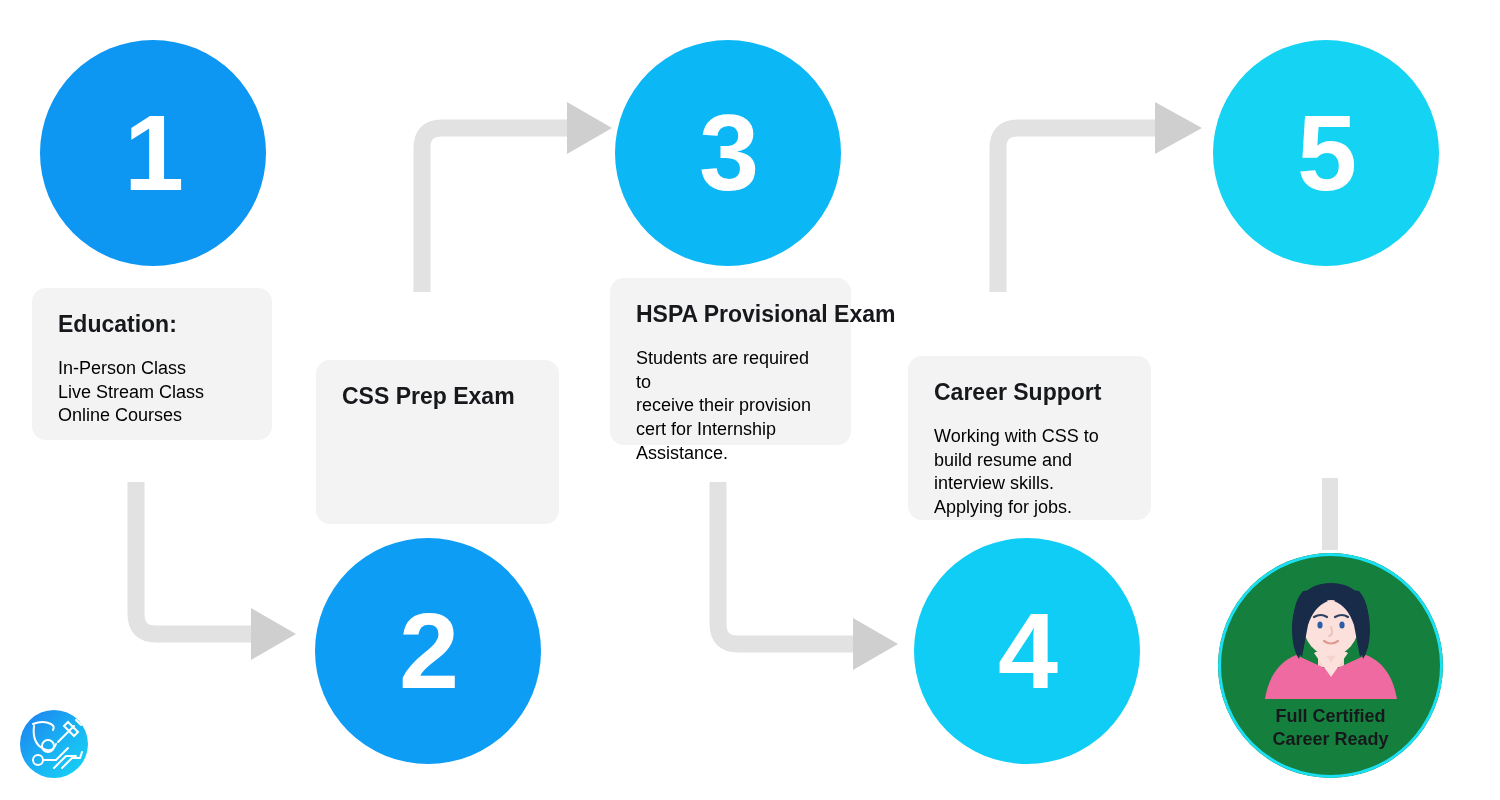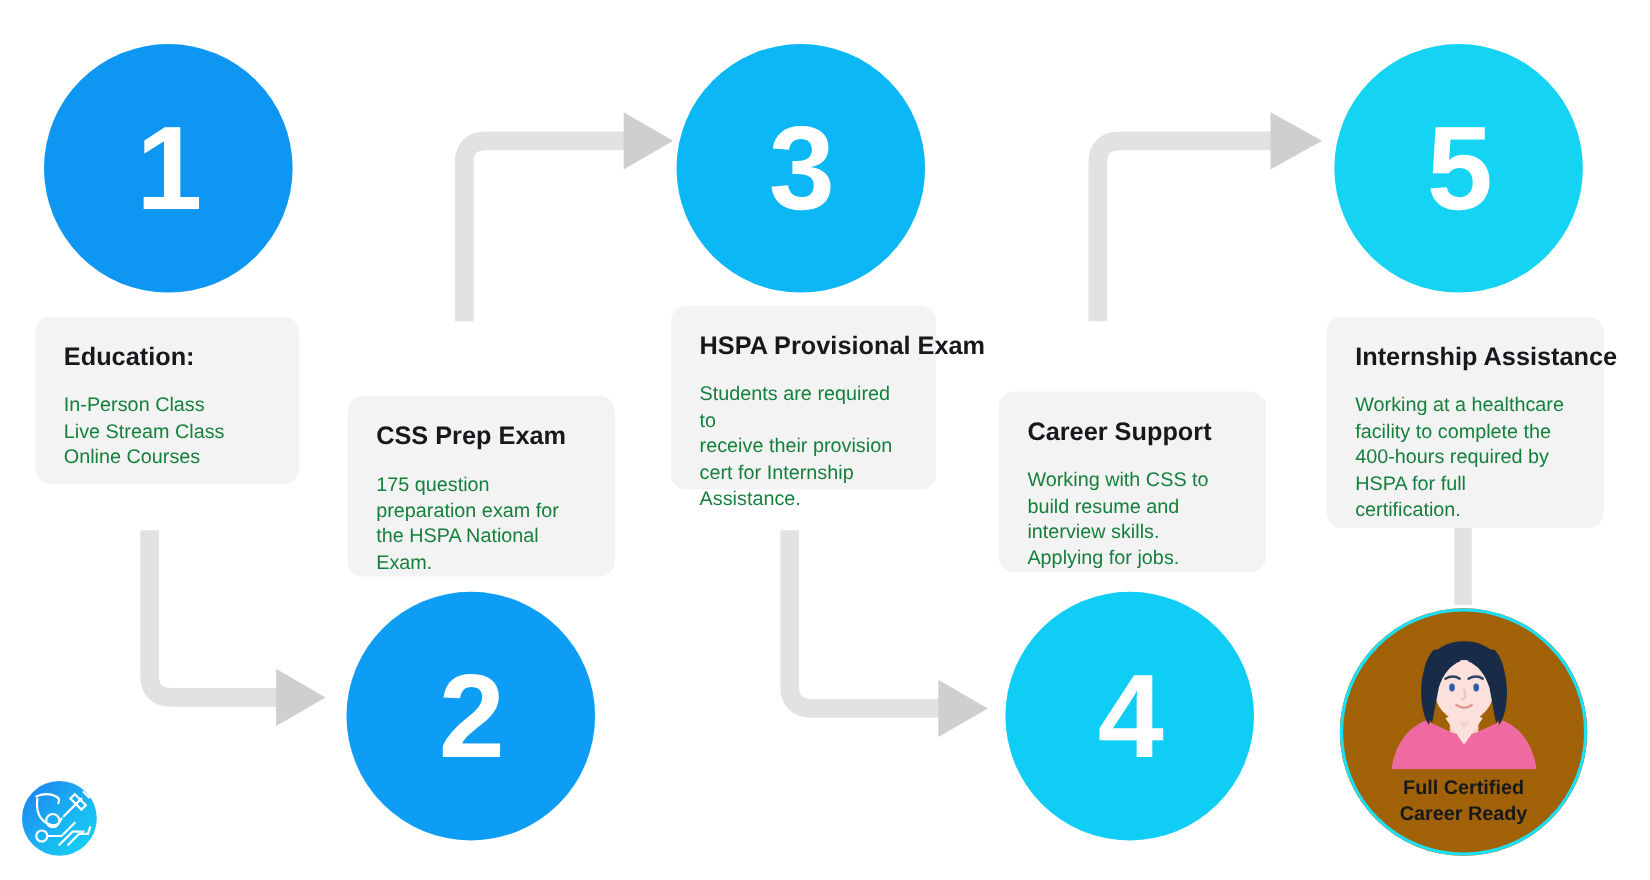--- a/index.html
+++ b/index.html
@@ -48,21 +48,21 @@
     font-size: 23px;
     font-weight: 700;
     color: #16181c;
     line-height: 1.25;
     margin: 0 0 18px 0;
     white-space: nowrap;
   }
   .info-card .card-body {
     font-size: 18px;
     font-weight: 400;
-    color: #15803d;
+    color: #000000;
     line-height: 1.32;
     margin: 0;
     white-space: pre-line;
   }
 
   
   .arrow {
     position: absolute;
   }
   .arrow svg { display: block; }
@@ -70,21 +70,21 @@
   
   .connector-line {
     position: absolute;
     background: #e2e2e2;
   }
 
   
   .avatar-badge {
     position: absolute;
     border-radius: 50%;
-    background: #a16207;
+    background: #15803d;
     box-sizing: border-box;
     overflow: hidden;
   }
   .avatar-badge .ring {
     position: absolute;
     inset: 0;
     border-radius: 50%;
     border: 3px solid #1ae0f5;
     box-sizing: border-box;
     pointer-events: none;
@@ -176,50 +176,38 @@
 
   <div class="info-card" style="left:32px; top:288px; width:240px; height:152px;">
     <div class="card-title">Education:</div>
     <div class="card-body">In-Person Class
 Live Stream Class
 Online Courses</div>
   </div>
 
   <div class="info-card" style="left:316px; top:360px; width:243px; height:164px;">
     <div class="card-title">CSS Prep Exam</div>
-    <div class="card-body">175 question
-preparation exam for
-the HSPA National
-Exam.</div>
   </div>
 
   <div class="info-card" style="left:908px; top:356px; width:243px; height:164px;">
     <div class="card-title">Career Support</div>
     <div class="card-body">Working with CSS to
 build resume and
 interview skills.
 Applying for jobs.</div>
   </div>
 
   <div class="info-card" style="left:610px; top:278px; width:241px; height:167px;">
     <div class="card-title">HSPA Provisional Exam</div>
     <div class="card-body">Students are required to
 receive their provision
 cert for Internship
 Assistance.</div>
   </div>
 
-  <div class="info-card" style="left:1206px; top:288px; width:252px; height:192px;">
-    <div class="card-title">Internship Assistance</div>
-    <div class="card-body">Working at a healthcare
-facility to complete the
-400-hours required by
-HSPA for full
-certification.</div>
-  </div>
 
   <div class="avatar-badge" style="left:1218px; top:553px; width:225px; height:225px;">
     <div class="ring"></div>
 
     <div class="avatar-art">
       <svg viewBox="0 0 150 120" width="150" height="120">
 
         <path d="M62 62 h26 v26 h-26 z" fill="#f7d3cd"></path>
 
         <path d="M75 92 L40 76 C20 84 12 102 9 120 L141 120 C138 102 130 84 110 76 Z" fill="#ef6aa0"></path>

